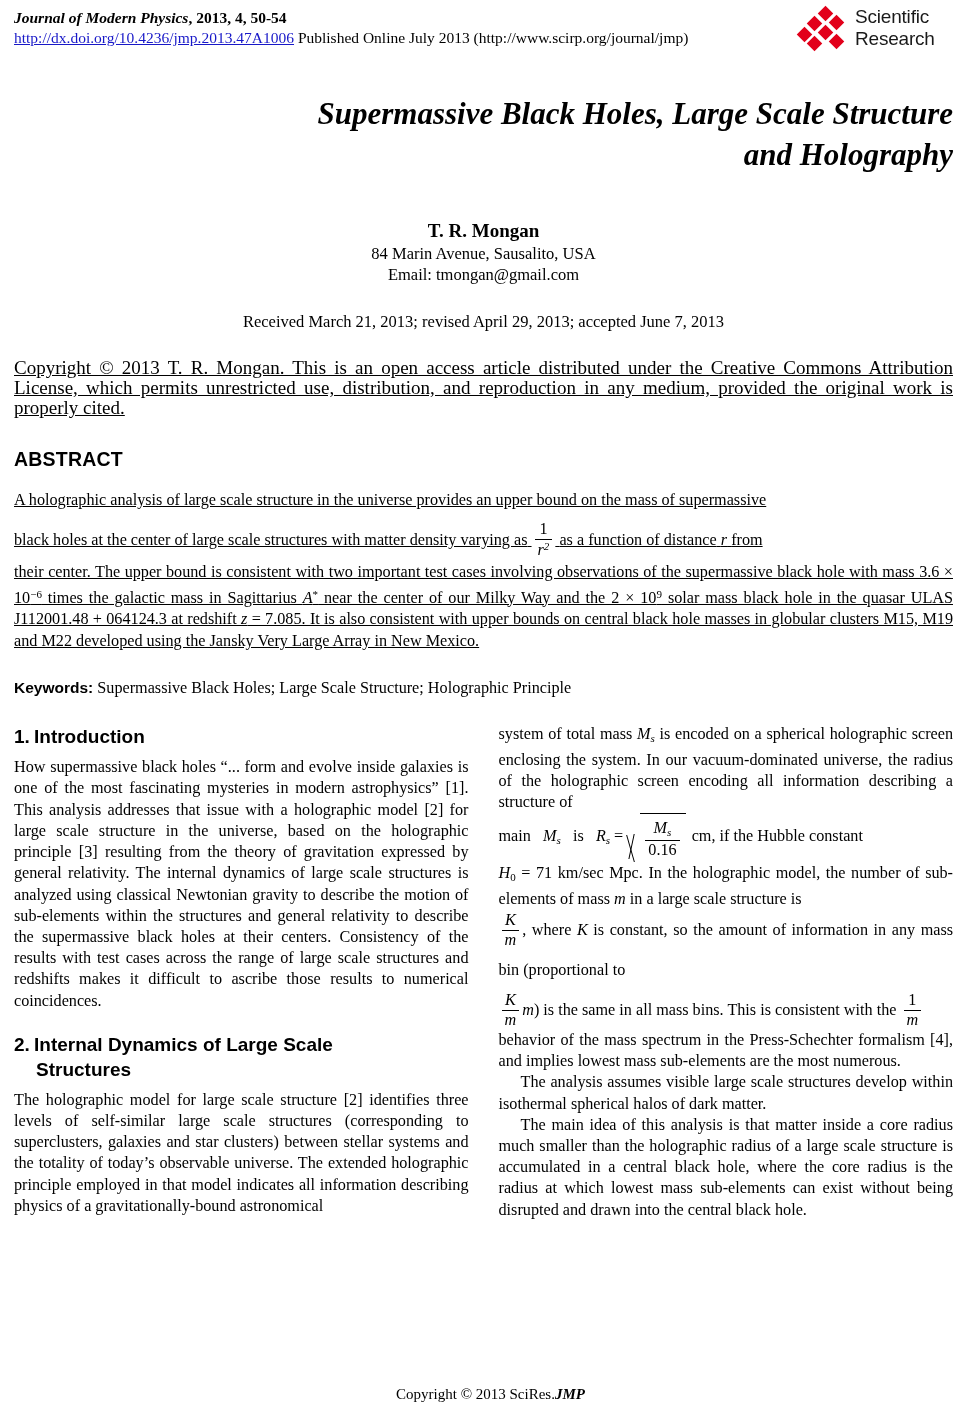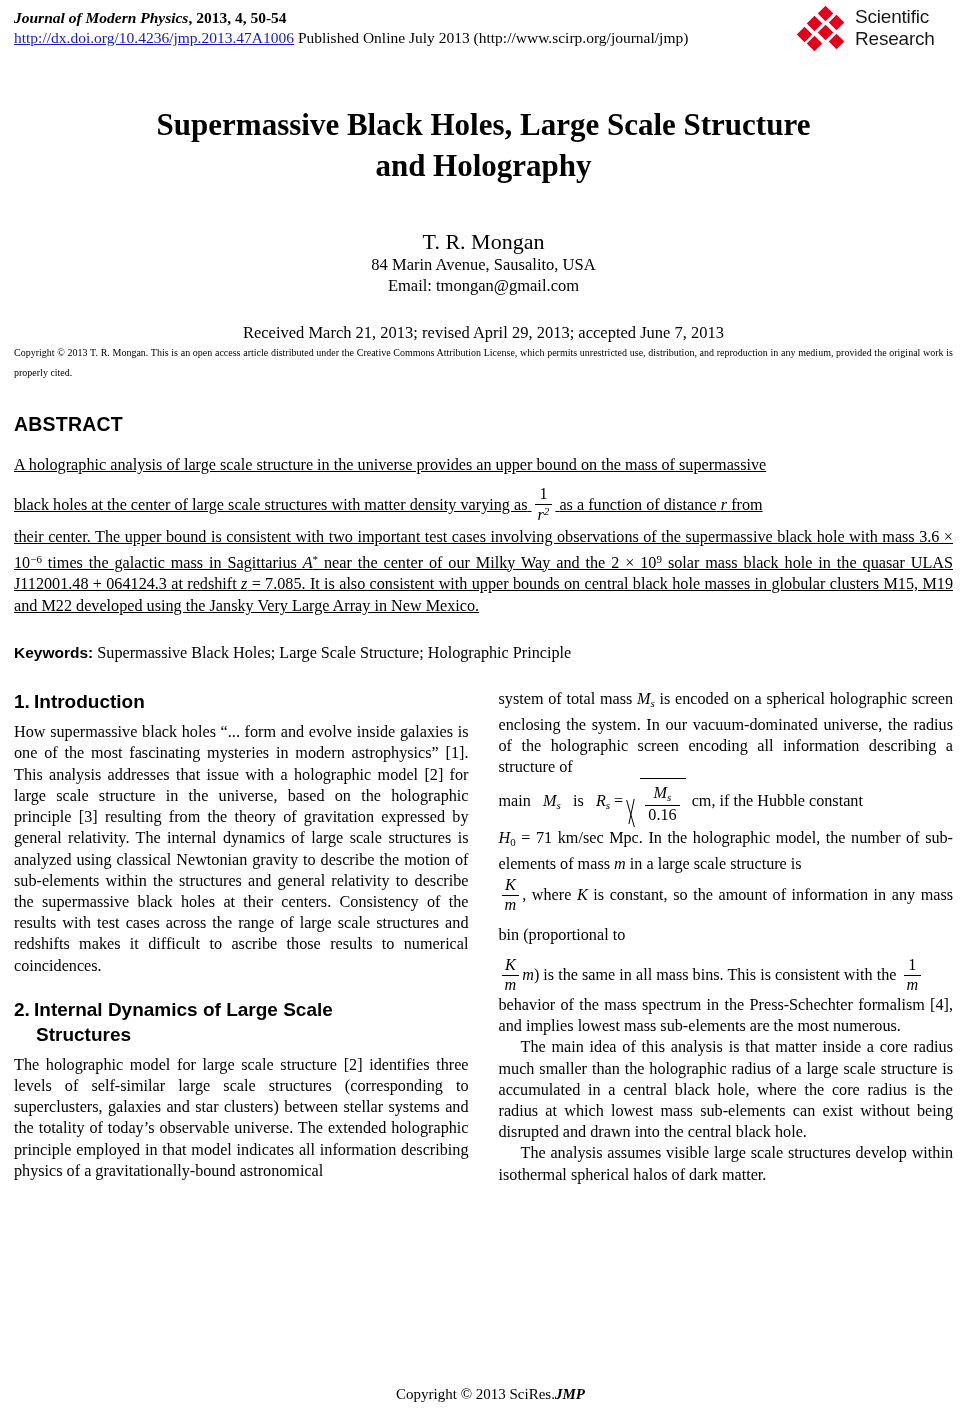--- a/index.html
+++ b/index.html
@@ -81,56 +81,59 @@
   .dmd {
     position: absolute;
     width: 11px;
     height: 11px;
     background: #e2001a;
     transform: rotate(45deg);
   }
 
   
   .title {
-    margin-top: 46px;
-    text-align: center;
+    margin-top: 35px;
+    text-align: right;
     font-size: 31px;
     line-height: 41px;
     font-weight: bold;
     font-family: "Liberation Serif", "DejaVu Serif", serif;
+    font-style: italic;
   }
 
   .authorblock {
     margin-top: 44px;
     text-align: center;
   }
   .author-name {
-    font-size: 22px;
-    font-weight: normal;
+    font-size: 19px;
+    font-weight: bold;
     line-height: 24px;
   }
   .author-addr {
     font-size: 16.5px;
     line-height: 21px;
   }
   .author-email {
     font-size: 16.5px;
     line-height: 21px;
   }
   .dates {
     margin-top: 26px;
     text-align: center;
     font-size: 16.5px;
     line-height: 21px;
   }
 
   .copyright-note {
-    font-size: 10px;
+    margin-top: 26px;
+    font-size: 19px;
     line-height: 20px;
     text-align: justify;
+    text-decoration: underline;
   }
 
   
   .abstract-head {
     margin-top: 30px;
     font-family: "Liberation Sans", "DejaVu Sans", sans-serif;
     font-size: 19.5px;
     font-weight: bold;
     letter-spacing: 0.2px;
   }
@@ -382,22 +385,22 @@
         <span class="mi">K</span>
         <span>is constant, so the amount of information in any mass bin (proportional to</span>
       </p>
 
       <p class="mathline">
         <span class="frac"><span class="num-t">K</span><span class="den-t">m</span></span><span class="mi">m</span><span>) is the same in all mass bins. This is consistent with the</span>
         <span class="frac"><span class="num-t" style="font-style:normal;">1</span><span class="den-t">m</span></span>
       </p>
 
       <p>behavior of the mass spectrum in the Press-Schechter formalism [4], and implies lowest mass sub-elements are the most numerous.</p>
+      <p class="indent">The analysis assumes visible large scale structures develop within isothermal spherical halos of dark matter.</p>
       <p class="indent">The main idea of this analysis is that matter inside a core radius much smaller than the holographic radius of a large scale structure is accumulated in a central black hole, where the core radius is the radius at which lowest mass sub-elements can exist without being disrupted and drawn into the central black hole.</p>
-      <p class="indent">The analysis assumes visible large scale structures develop within isothermal spherical halos of dark matter.</p>
     </div>
   </div>
 
   <div class="footer">
     <span>Copyright © 2013  SciRes.</span>
     <span class="jmp">JMP</span>
   </div>
 
 </div>
 

